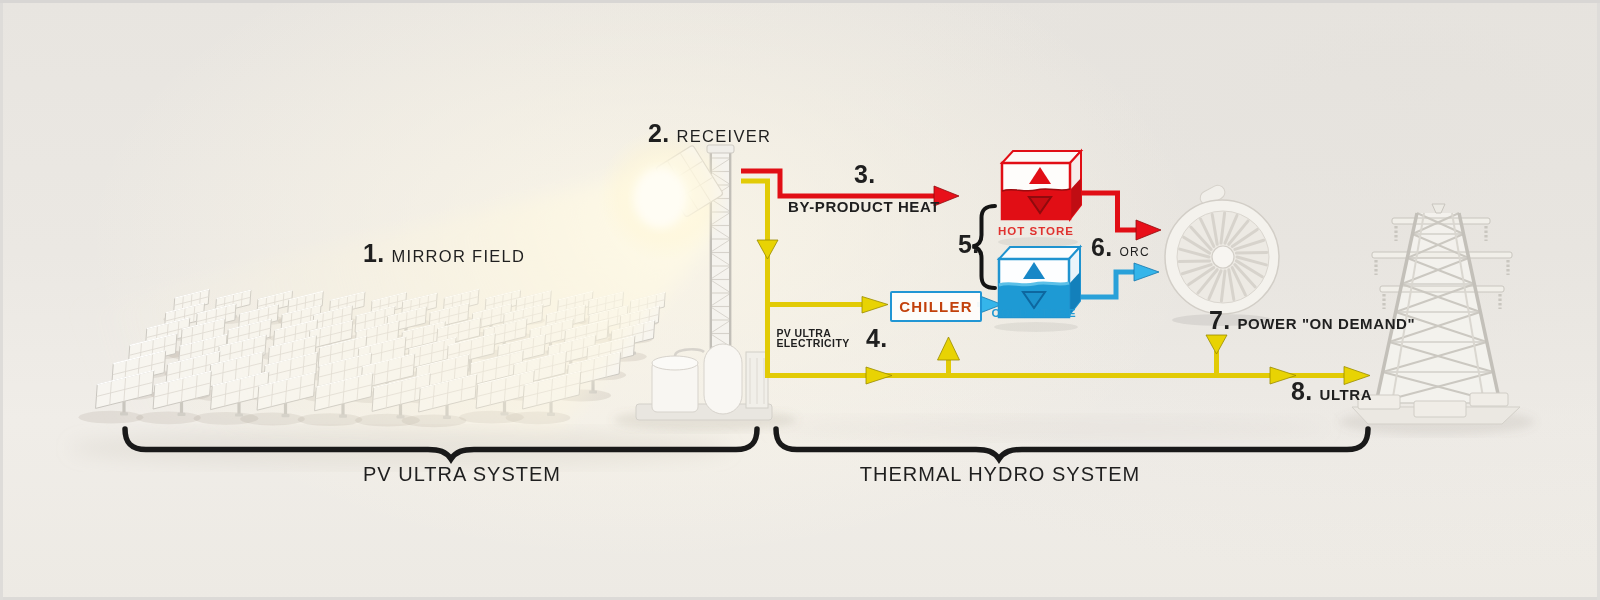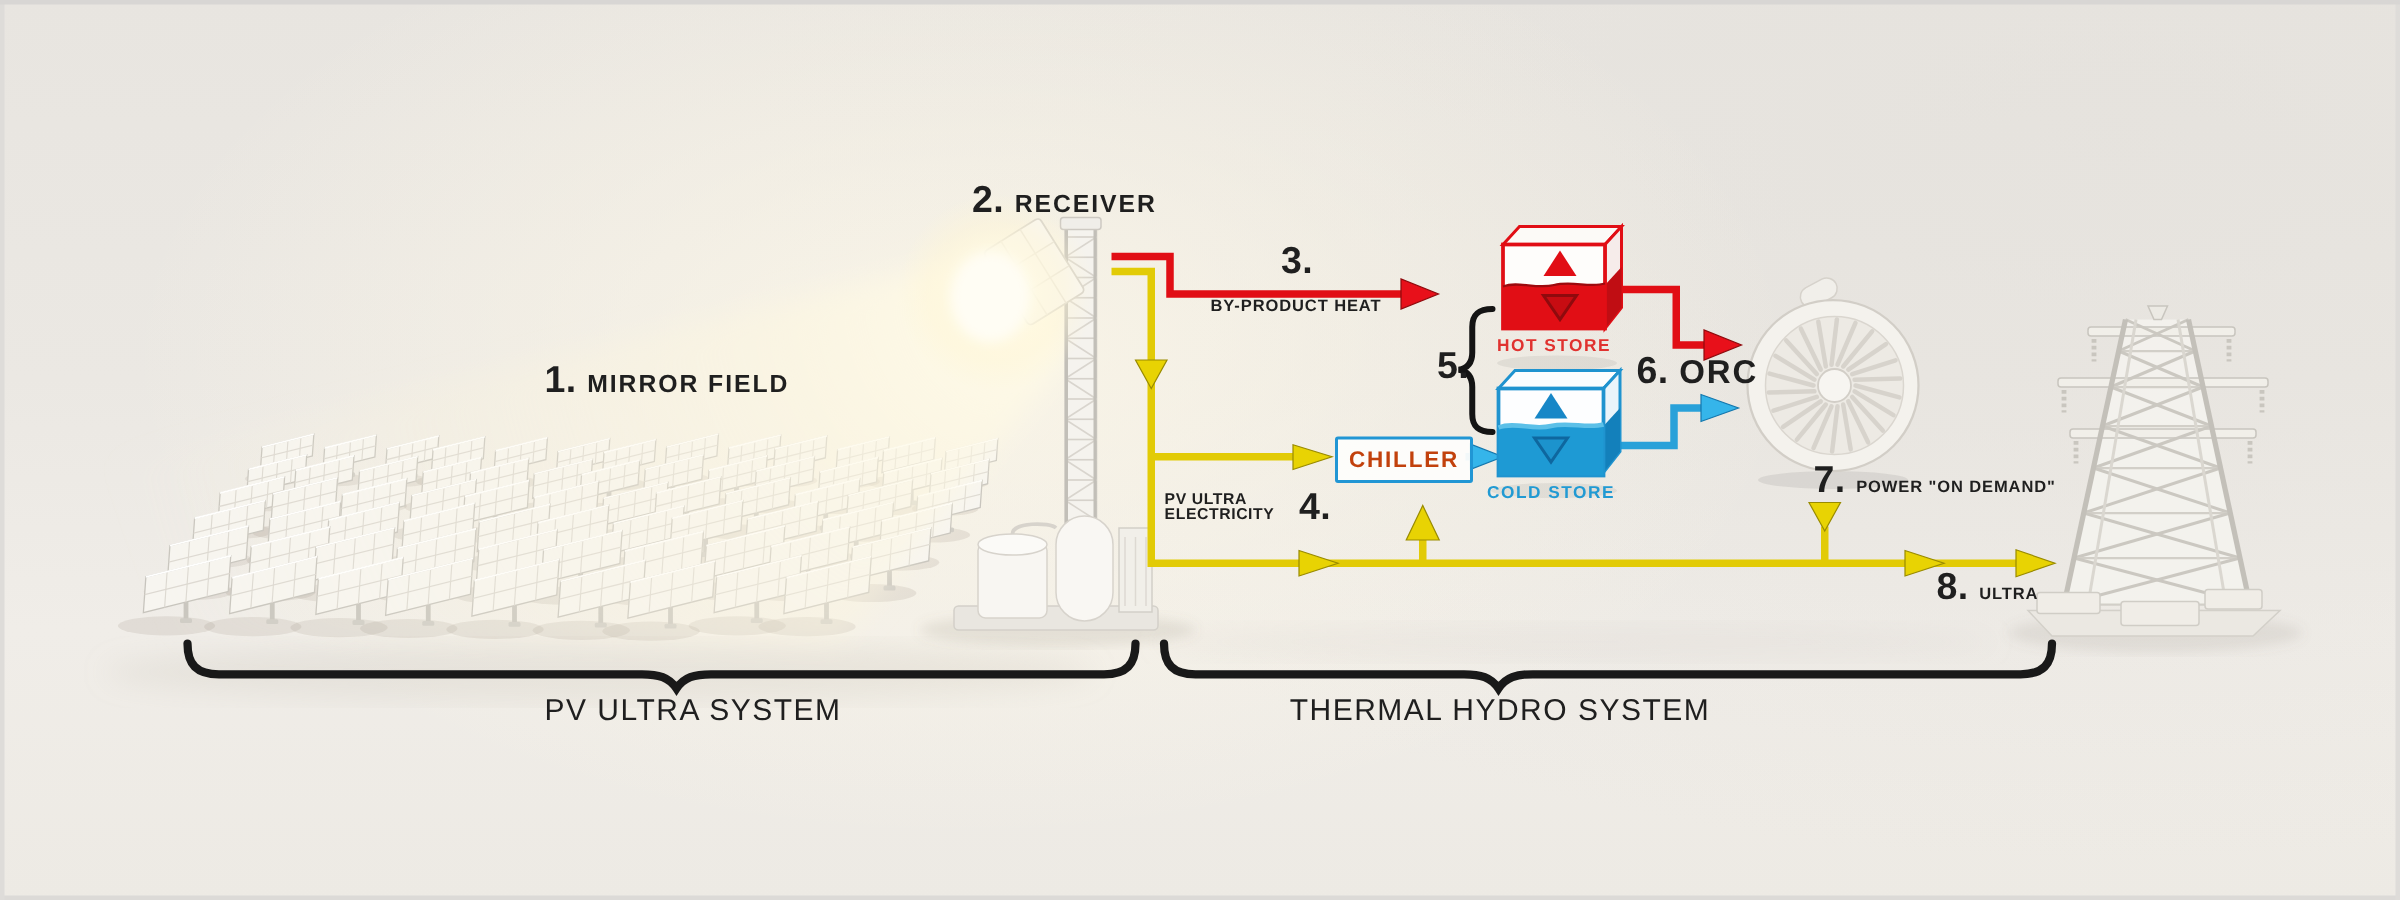--- a/index.html
+++ b/index.html
@@ -8,22 +8,22 @@
     font-family:"Liberation Sans","DejaVu Sans",sans-serif;color:#222;
     background:
       radial-gradient(900px 520px at 40% 40%, rgba(252,247,232,0.85), rgba(252,247,232,0) 62%),
       radial-gradient(1300px 700px at 88% 14%, rgba(229,226,221,0.8), rgba(229,226,221,0) 70%),
       linear-gradient(180deg,#e8e5e0 0%,#ebe8e3 42%,#f0ede8 70%,#edeae4 100%);
     box-shadow:inset 0 3px 0 #d8d6d4, inset 3px 0 0 #dedcd9, inset -3px 0 0 #dedcd9, inset 0 -3px 0 #dcdad7;
   }
   .art{position:absolute;left:0;top:0;}
   .lbl{position:absolute;display:flex;align-items:baseline;gap:7px;white-space:nowrap;color:#1f1f1f;}
   .num{font-size:25px;font-weight:700;letter-spacing:0.3px;}
-  .cap{font-size:16.5px;font-weight:700;letter-spacing:1.3px;}
-  .small-cap{font-size:11px;font-weight:700;letter-spacing:0.6px;}
+  .cap{font-size:16.5px;font-weight:400;letter-spacing:1.3px;}
+  .small-cap{font-size:15px;font-weight:700;letter-spacing:0.6px;}
   .sys{font-size:20px;font-weight:400;letter-spacing:1px;}
   .ctr{transform:translateX(-50%);}
   .store-lbl{position:absolute;transform:translateX(-50%);font-size:11.5px;font-weight:700;letter-spacing:1px;white-space:nowrap;}
   .hot{color:#e0322f;}
   .cold{color:#219ad3;}
   .two-line{position:absolute;transform:translateX(-50%);text-align:left;font-size:10.5px;font-weight:700;letter-spacing:0.4px;line-height:9.5px;color:#1f1f1f;}
   .chiller-box{
     position:absolute;left:890px;top:291px;width:88px;height:27px;
     border:2.5px solid #2196d4;border-radius:2px;background:rgba(253,253,251,0.95);
     display:flex;align-items:center;justify-content:center;
@@ -1205,29 +1205,29 @@
     <div>ELECTRICITY</div>
   </div>
   <div class="lbl" style="left:866px;top:324px;">
     <span class="num">4.</span>
   </div>
 
   <div class="lbl" style="left:958px;top:230px;">
     <span class="num">5.</span>
   </div>
   <div class="store-lbl hot" style="left:1036px;top:225px;">HOT STORE</div>
-  <div class="store-lbl cold" style="left:1034px;top:323px;">COLD STORE</div>
+  <div class="store-lbl cold" style="left:1034px;top:307px;">COLD STORE</div>
 
   <div class="chiller-box">
     <span>CHILLER</span>
   </div>
 
   <div class="lbl" style="left:1091px;top:233px;">
     <span class="num">6.</span>
-    <span class="cap" style="font-size:22px;">ORC</span>
+    <span class="cap" style="font-size:12px;">ORC</span>
   </div>
 
   <div class="lbl" style="left:1209px;top:306px;">
     <span class="num">7.</span>
     <span class="small-cap">POWER "ON DEMAND"</span>
   </div>
 
   <div class="lbl" style="left:1291px;top:377px;">
     <span class="num">8.</span>
     <span class="small-cap">ULTRA</span>

